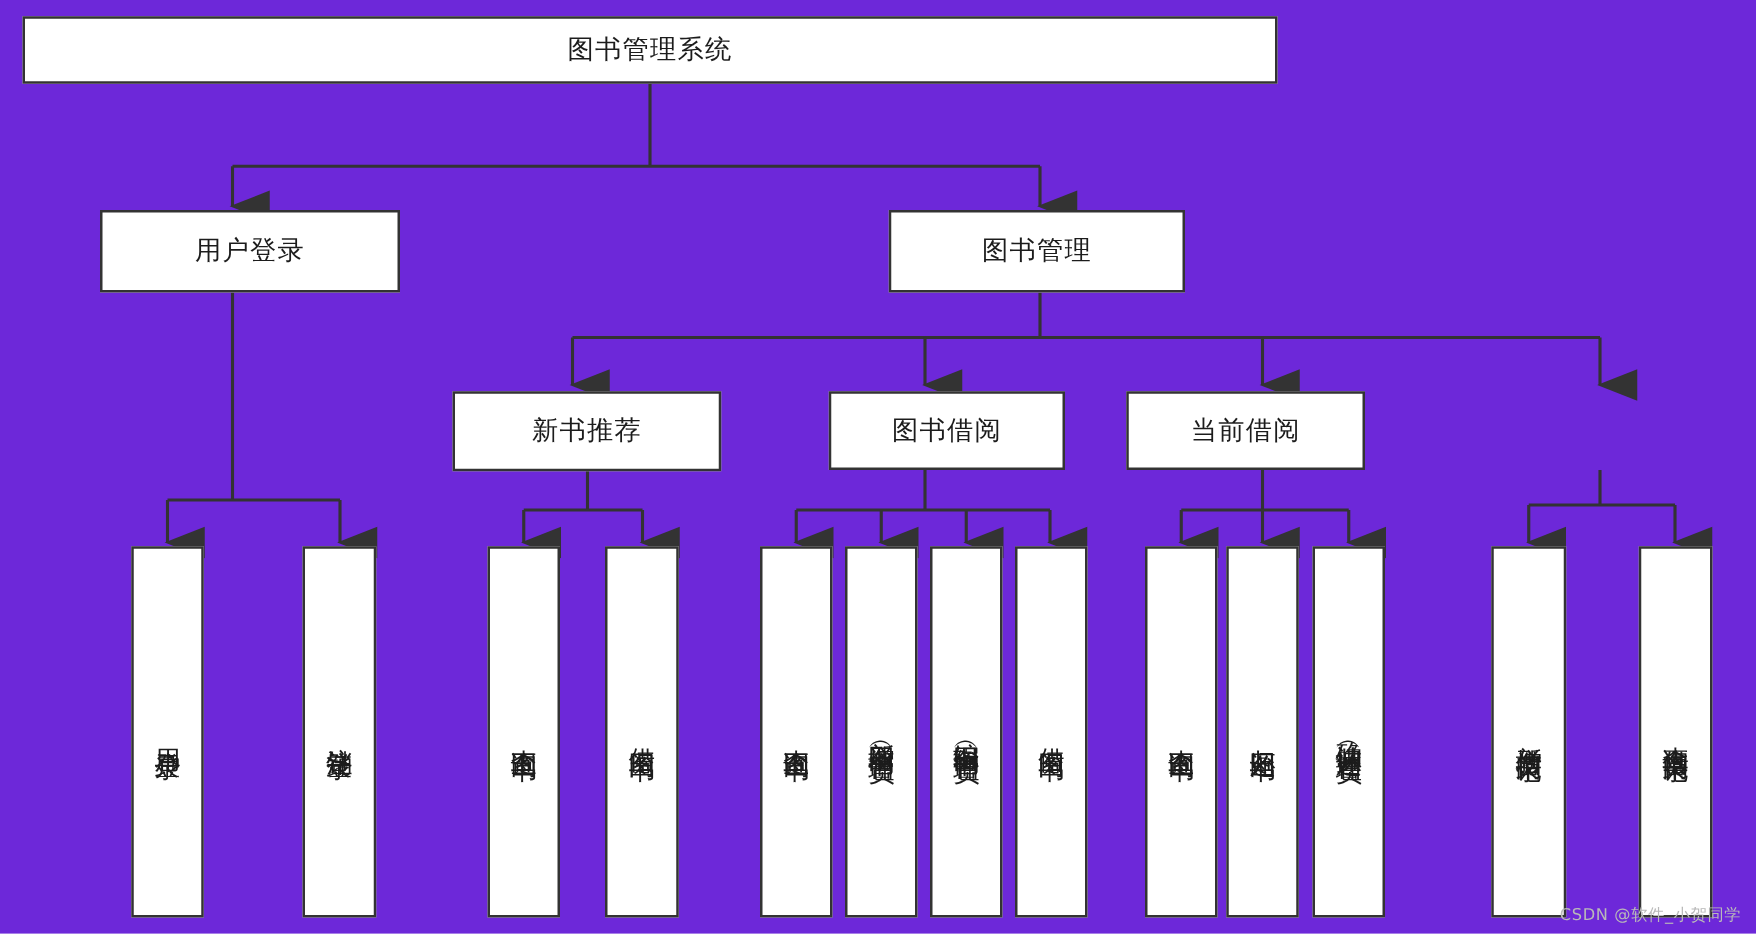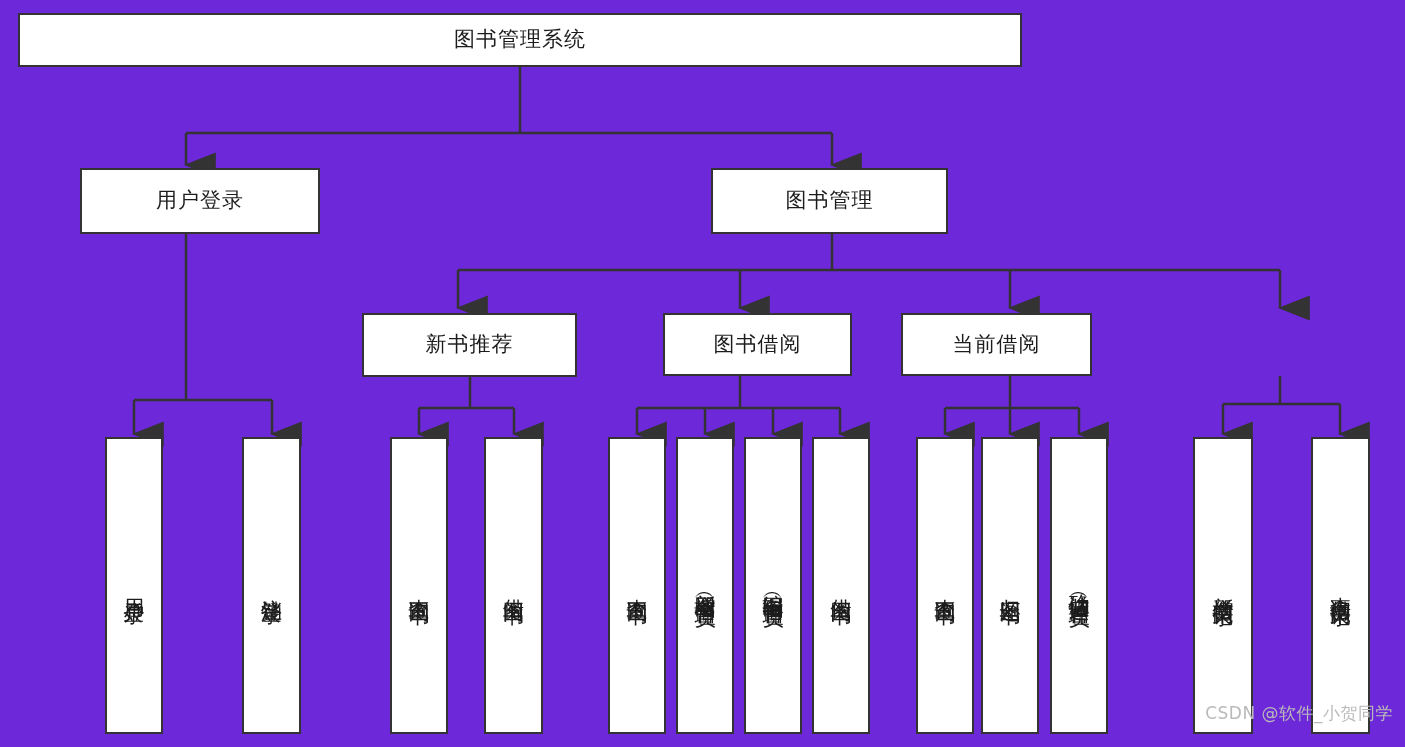--- a/index.html
+++ b/index.html
@@ -50,22 +50,22 @@
   }
   .node.v .lbl{
     writing-mode:vertical-rl;
     text-orientation:upright;
     white-space:nowrap;
     display:block;
   }
   .watermark{
     position:absolute;
     right:12px;
-    bottom:22px;
-    font-size:17px;
+    bottom:6px;
+    font-size:13px;
     color:#b9b9b9;
     letter-spacing:0.5px;
     white-space:nowrap;
     user-select:none;
   }
 </style>
 </head>
 <body>
 
 <div id="canvas">

